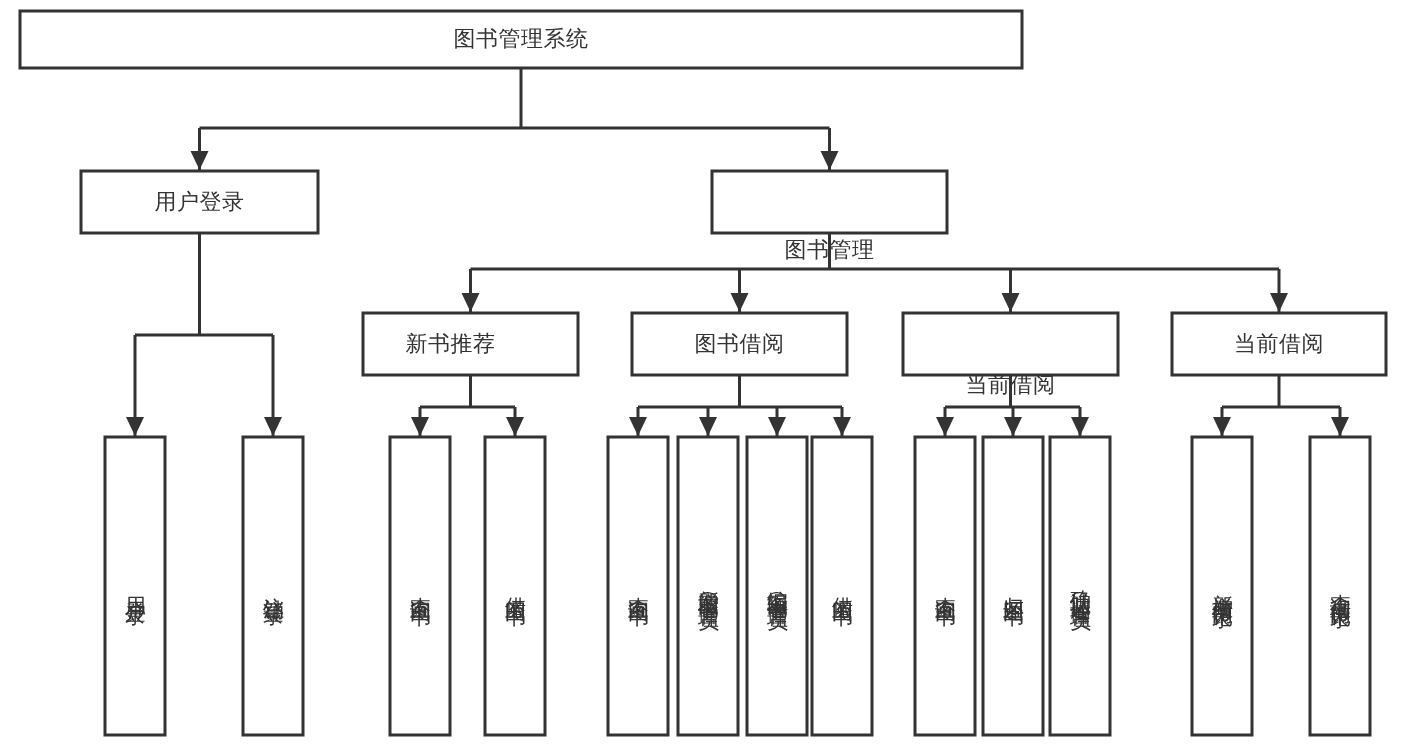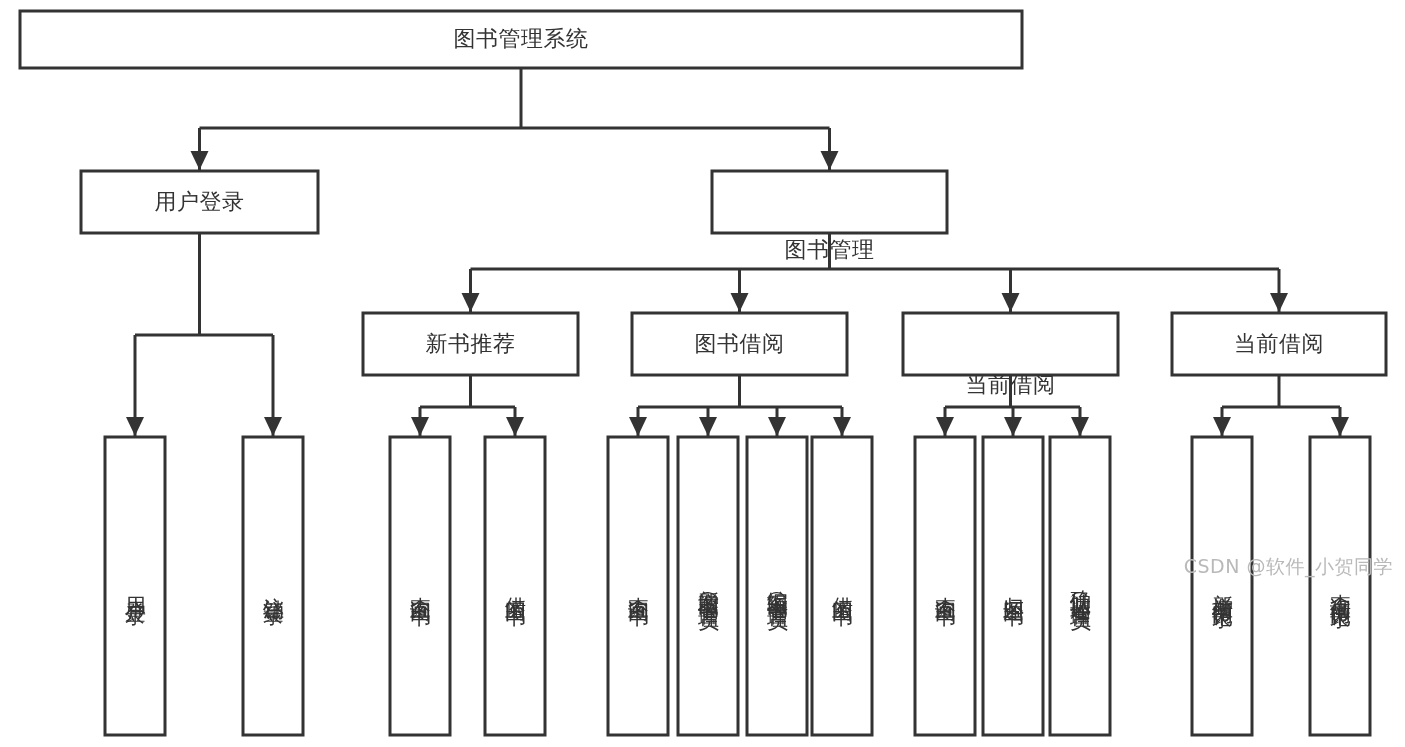--- a/index.html
+++ b/index.html
@@ -161,34 +161,33 @@
         <rect x="1050" y="437" width="60" height="298" class="node-box"></rect>
         <rect x="1192" y="437" width="60" height="298" class="node-box"></rect>
         <rect x="1310" y="437" width="60" height="298" class="node-box"></rect>
       </g>
   </svg>
 
   <div id="labels-layer">
       <div class="node-label horiz" style="left: 20px; top: 11px; width: 1002px; height: 57px;">图书管理系统</div>
       <div class="node-label horiz" style="left: 81px; top: 171px; width: 237px; height: 62px;">用户登录</div>
       <div class="node-label horiz" style="left: 712px; top: 171px; width: 235px; height: 62px; margin-top: 48px;">图书管理</div>
-      <div class="node-label horiz" style="left: 363px; top: 313px; width: 215px; height: 62px; font-family: Liberation Serif, serif;">新书推荐</div>
+      <div class="node-label horiz" style="left: 343px; top: 313px; width: 215px; height: 62px; font-family: Liberation Serif, serif;">新书推荐</div>
       <div class="node-label horiz" style="left: 632px; top: 313px; width: 215px; height: 62px; border-radius: 31px;">图书借阅</div>
       <div class="node-label horiz" style="left: 903px; top: 313px; width: 215px; height: 62px; margin-top: 41px;">当前借阅</div>
       <div class="node-label horiz" style="left: 1172px; top: 313px; width: 214px; height: 62px;">当前借阅</div>
       <div class="node-label vert" style="left: 105px; top: 437px; width: 60px; height: 298px;">用户登录</div>
       <div class="node-label vert" style="left: 243px; top: 437px; width: 60px; height: 298px;">注销登录</div>
       <div class="node-label vert" style="left: 390px; top: 437px; width: 60px; height: 298px;">查询图书</div>
       <div class="node-label vert" style="left: 485px; top: 437px; width: 60px; height: 298px;">借阅图书</div>
       <div class="node-label vert" style="left: 608px; top: 437px; width: 60px; height: 298px;">查询图书</div>
       <div class="node-label vert" style="left: 678px; top: 437px; width: 60px; height: 298px;">新增图书（管理员）</div>
       <div class="node-label vert" style="left: 747px; top: 437px; width: 60px; height: 298px;">编辑图书（管理员）</div>
       <div class="node-label vert" style="left: 812px; top: 437px; width: 60px; height: 298px;">借阅图书</div>
       <div class="node-label vert" style="left: 915px; top: 437px; width: 60px; height: 298px;">查询图书</div>
       <div class="node-label vert" style="left: 983px; top: 437px; width: 60px; height: 298px;">归还图书</div>
       <div class="node-label vert" style="left: 1050px; top: 437px; width: 60px; height: 298px;">确认归还（管理员）</div>
       <div class="node-label vert" style="left: 1192px; top: 437px; width: 60px; height: 298px;">新增借阅记录</div>
       <div class="node-label vert" style="left: 1310px; top: 437px; width: 60px; height: 298px;">查询借阅记录</div>
     </div>
 
-  <div id="watermark">CSDN @软件_小贺同学</div>
 
 </div>
 
 </body></html>

